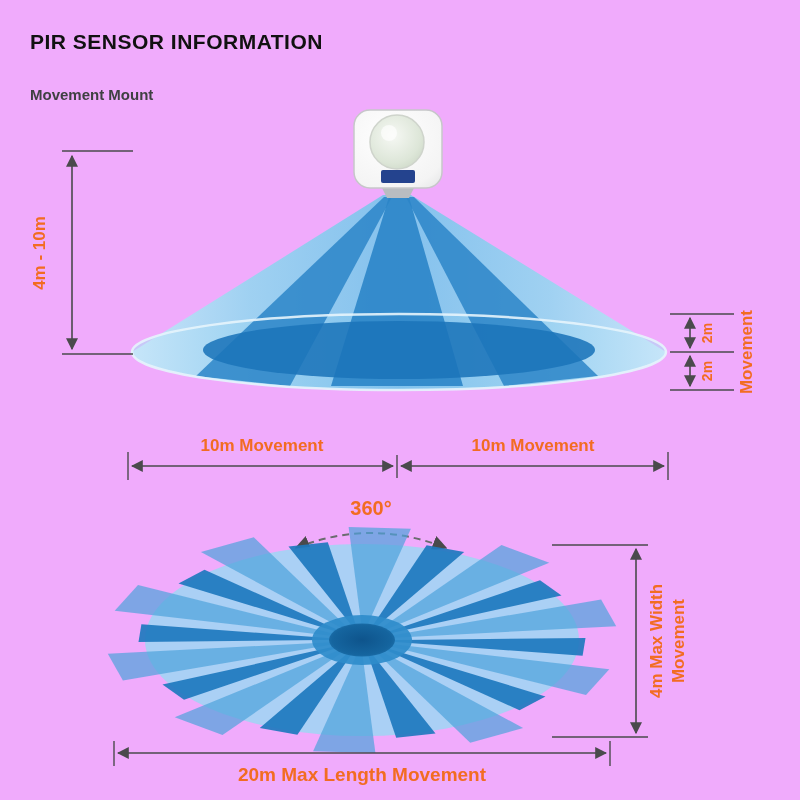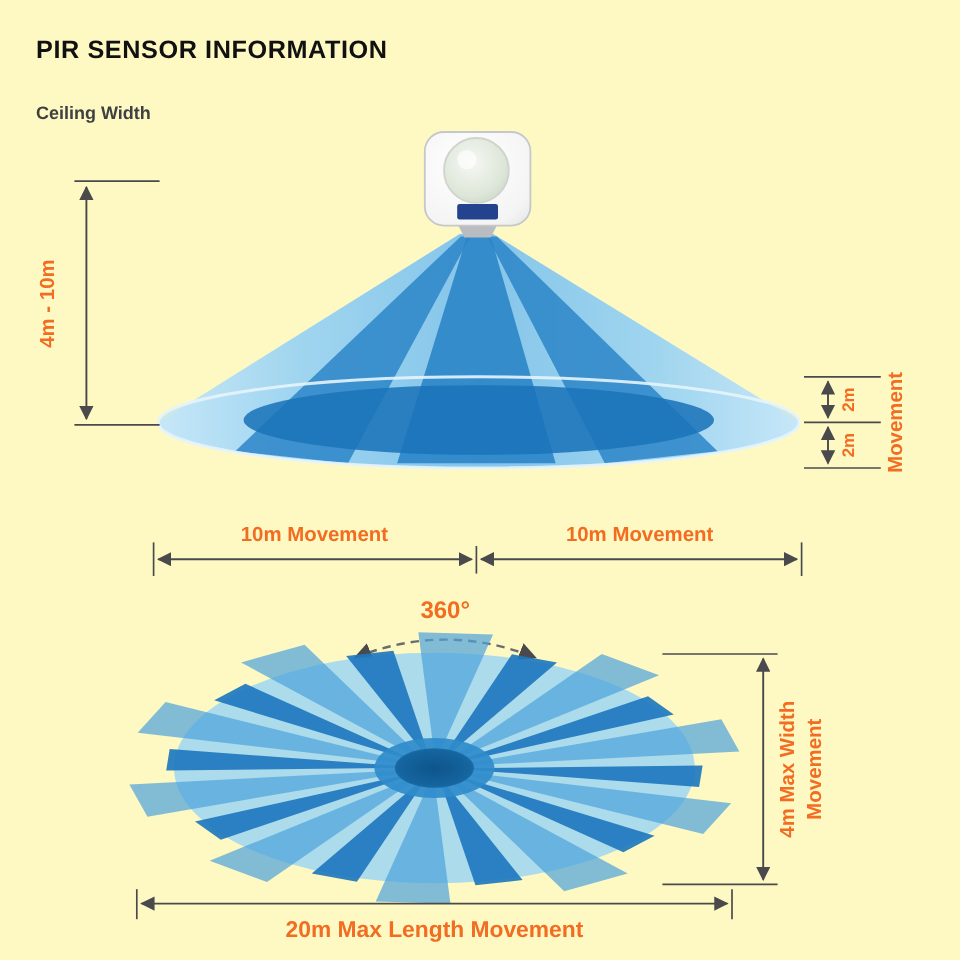--- a/index.html
+++ b/index.html
@@ -1,31 +1,31 @@
 <!DOCTYPE html>
 <html><head>
 <meta charset="utf-8">
 <style>
   html,body{margin:0;padding:0;background:#ffffff;}
-  #page{position:relative;width:800px;height:800px;background:#fef9c3;overflow:hidden;
+  #page{position:relative;width:800px;height:800px;background:#f0abfc;overflow:hidden;
         font-family:"Liberation Sans",sans-serif;}
   #page-title{position:absolute;left:30px;top:30px;font-size:21px;font-weight:bold;
         color:#111111;letter-spacing:.5px;}
   #page-subtitle{position:absolute;left:30px;top:86px;font-size:15px;font-weight:bold;color:#3f4042;}
   svg{position:absolute;left:0;top:0;}
   svg text{font-family:"Liberation Sans",sans-serif;font-weight:bold;}
   .dim{stroke:#4a4a4c;stroke-width:1.6;fill:none;}
   .cap{stroke:#4a4a4c;stroke-width:1.4;fill:none;}
 </style>
 </head>
 <body>
 
 <div id="page">
   <div id="page-title">PIR SENSOR INFORMATION</div>
-  <div id="page-subtitle">Ceiling Width</div>
+  <div id="page-subtitle">Movement Mount</div>
 
   <svg width="800" height="800" viewBox="0 0 800 800">
     <defs>
       <marker id="arr" viewBox="0 0 10 10" refX="9" refY="5" markerWidth="7.5" markerHeight="7.5" orient="auto-start-reverse">
         <path d="M0,0 L10,5 L0,10 z" fill="#4a4a4c"></path>
       </marker>
       <linearGradient id="coneGrad" x1="0" y1="0" x2="1" y2="0">
         <stop offset="0" stop-color="#C6E7F9"></stop>
         <stop offset="0.22" stop-color="#9BD3F1"></stop>
         <stop offset="0.5" stop-color="#7EC2EC"></stop>

